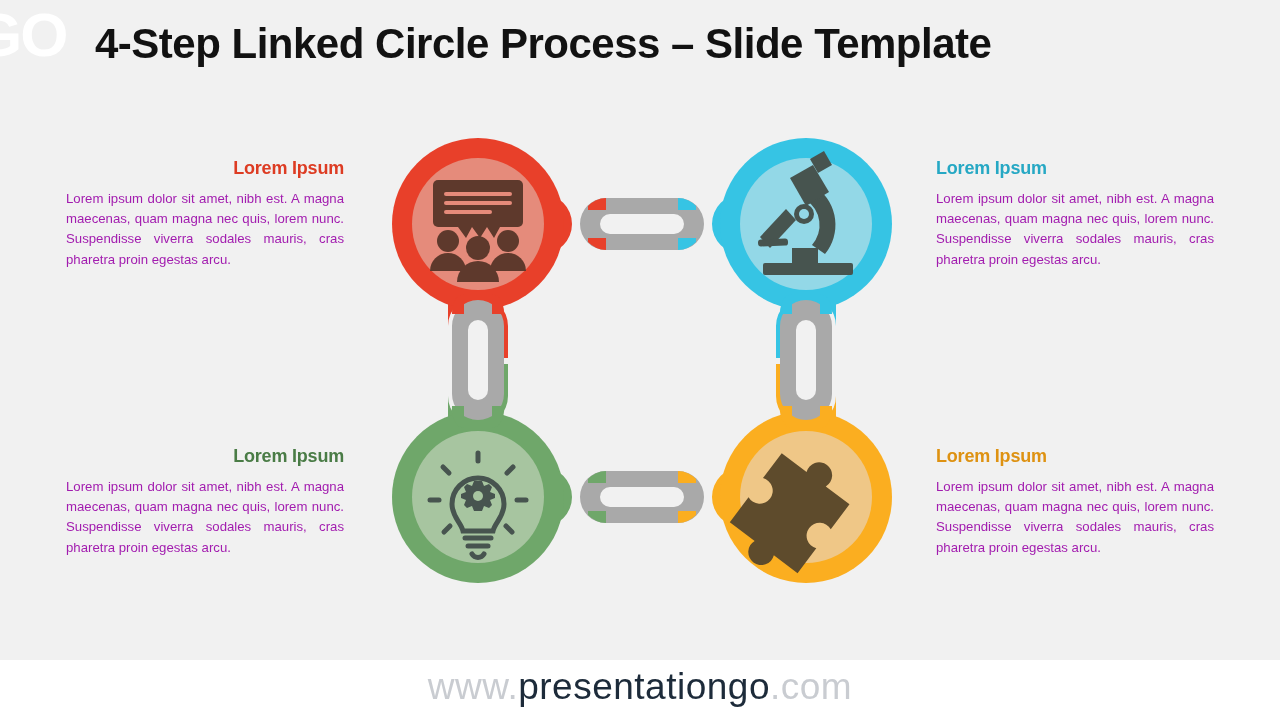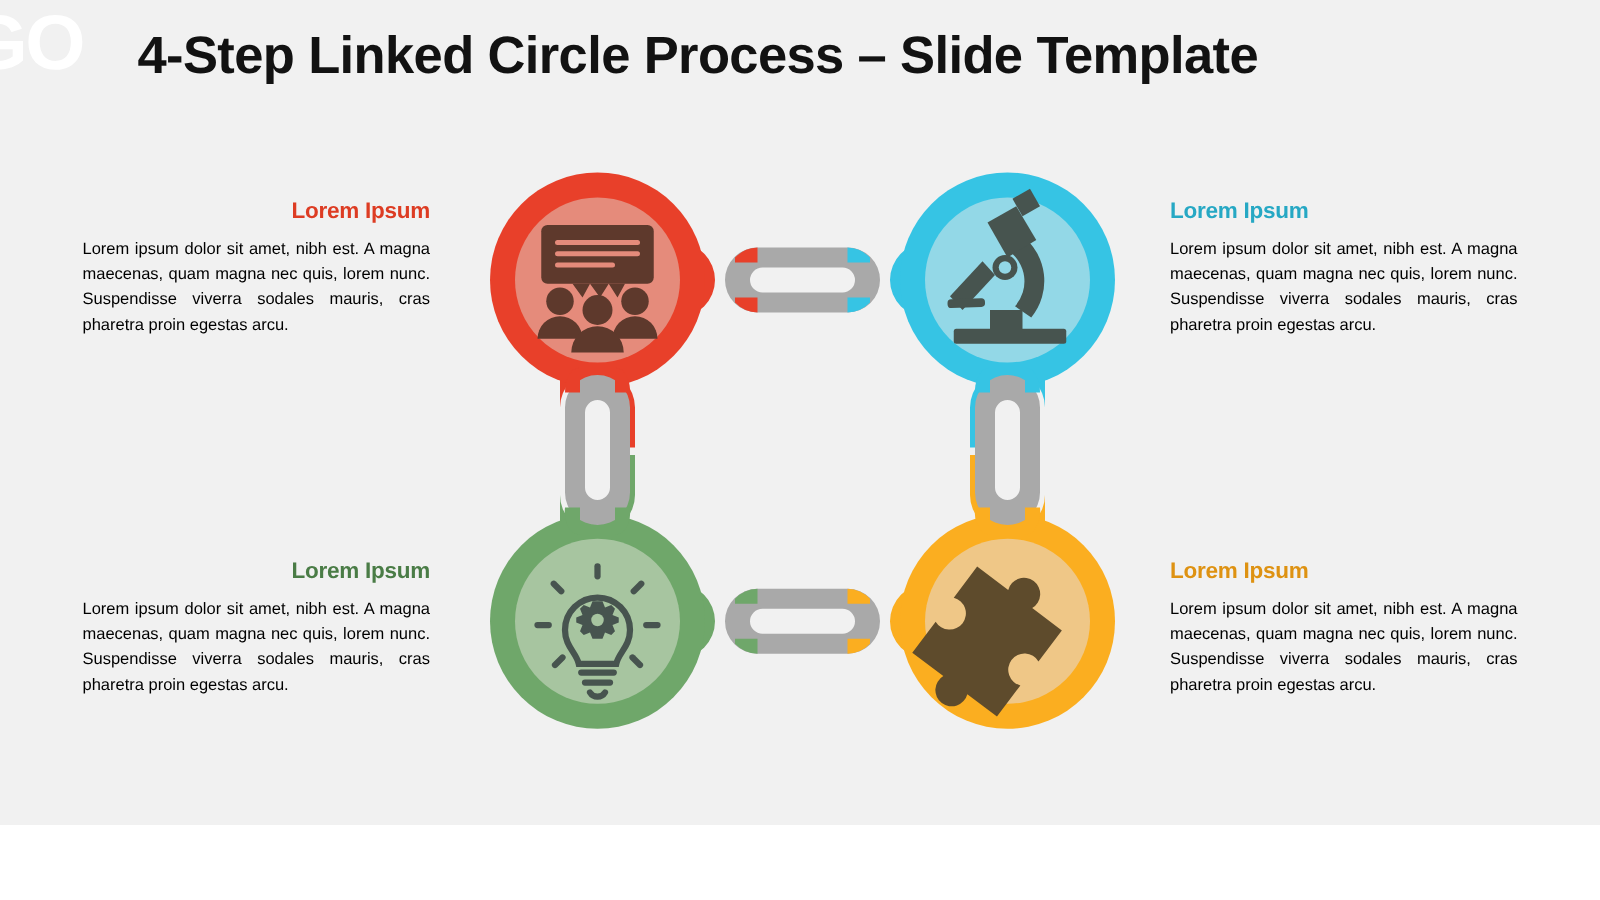--- a/index.html
+++ b/index.html
@@ -16,32 +16,32 @@
   .watermark{
     position:absolute;left:-26px;top:4px;
     font-family:"Liberation Sans", sans-serif;
     font-size:62px;font-weight:bold;color:#ffffff;
     letter-spacing:-2px;line-height:1;
     user-select:none;
   }
 
   
   .title{
-    position:absolute;left:110px;top:20px;width:1120px;
+    position:absolute;left:95px;top:20px;width:1120px;
     font-size:42px;font-weight:bold;color:#121212;
     letter-spacing:-0.5px;white-space:nowrap;
   }
 
   
   .txtblock{position:absolute;width:278px;}
   .txtblock h3{
     margin:0 0 10px 0;font-size:18px;font-weight:bold;letter-spacing:-0.2px;
   }
   .txtblock p{
-    margin:0;font-size:13.2px;line-height:1.53;color:#000000;
+    margin:0;font-size:13.2px;line-height:1.53;color:#a21caf;
     text-align:justify;
   }
   .tb-tl{left:66px;top:158px;}
   .tb-tl h3{text-align:right;color:#DD3C23;}
   .tb-tr{left:936px;top:158px;}
   .tb-tr h3{text-align:left;color:#26A8C4;}
   .tb-bl{left:66px;top:446px;}
   .tb-bl h3{text-align:right;color:#4A7C46;}
   .tb-br{left:936px;top:446px;}
   .tb-br h3{text-align:left;color:#DE9212;}
@@ -289,14 +289,17 @@
     <path d="M 100,320 L 100,298 L 112,298 A 26,26 0 0 1 106,318 Z" fill="#6FA76A"></path>
     <path d="M 400,186 L 400,206 L 388,206 A 26,26 0 0 1 394,188 Z" fill="#36C4E4"></path>
     <path d="M 428,186 L 428,206 L 440,206 A 26,26 0 0 0 434,188 Z" fill="#36C4E4"></path>
     <path d="M 400,320 L 400,298 L 388,298 A 26,26 0 0 0 394,318 Z" fill="#FBAE20"></path>
     <path d="M 428,320 L 428,298 L 440,298 A 26,26 0 0 1 434,318 Z" fill="#FBAE20"></path>
 
   </svg>
   </div>
 
   <div class="footerband"></div>
+  <div class="footer-url">
+    <span class="f-dim">www.</span><span class="f-strong">presentationgo</span><span class="f-dim">.com</span>
+  </div>
 
 </div>
 
 </body></html>

